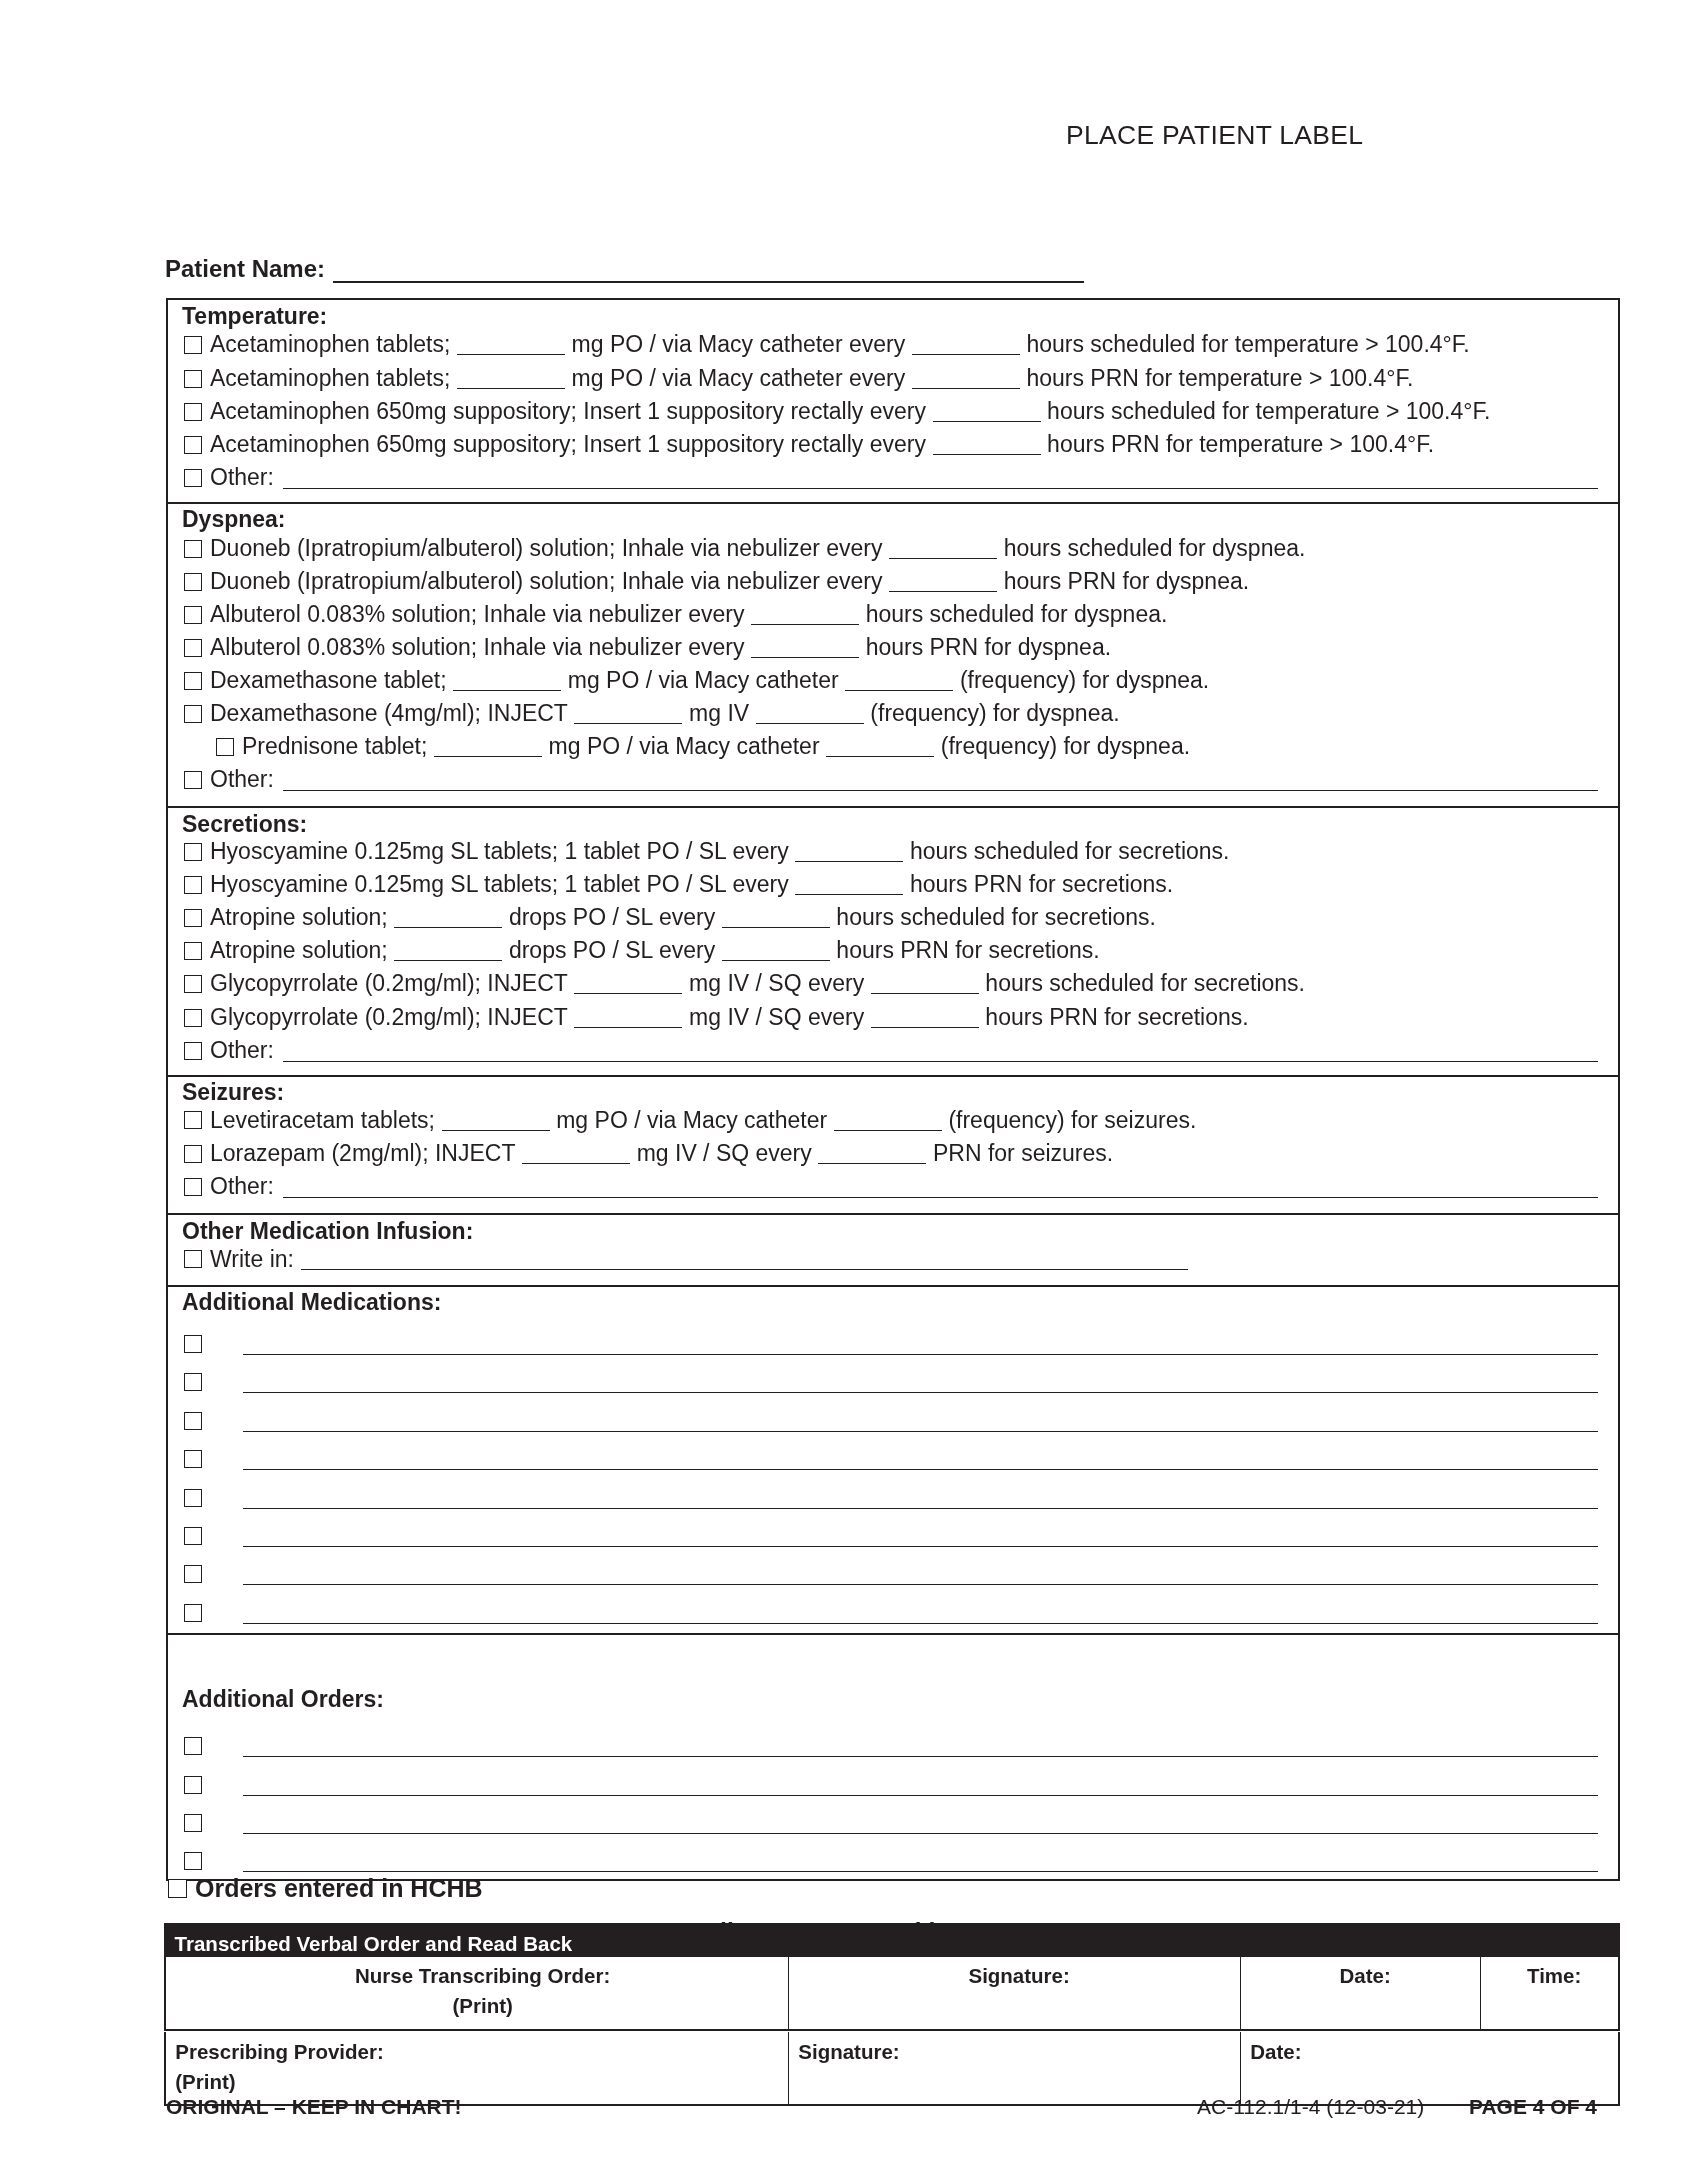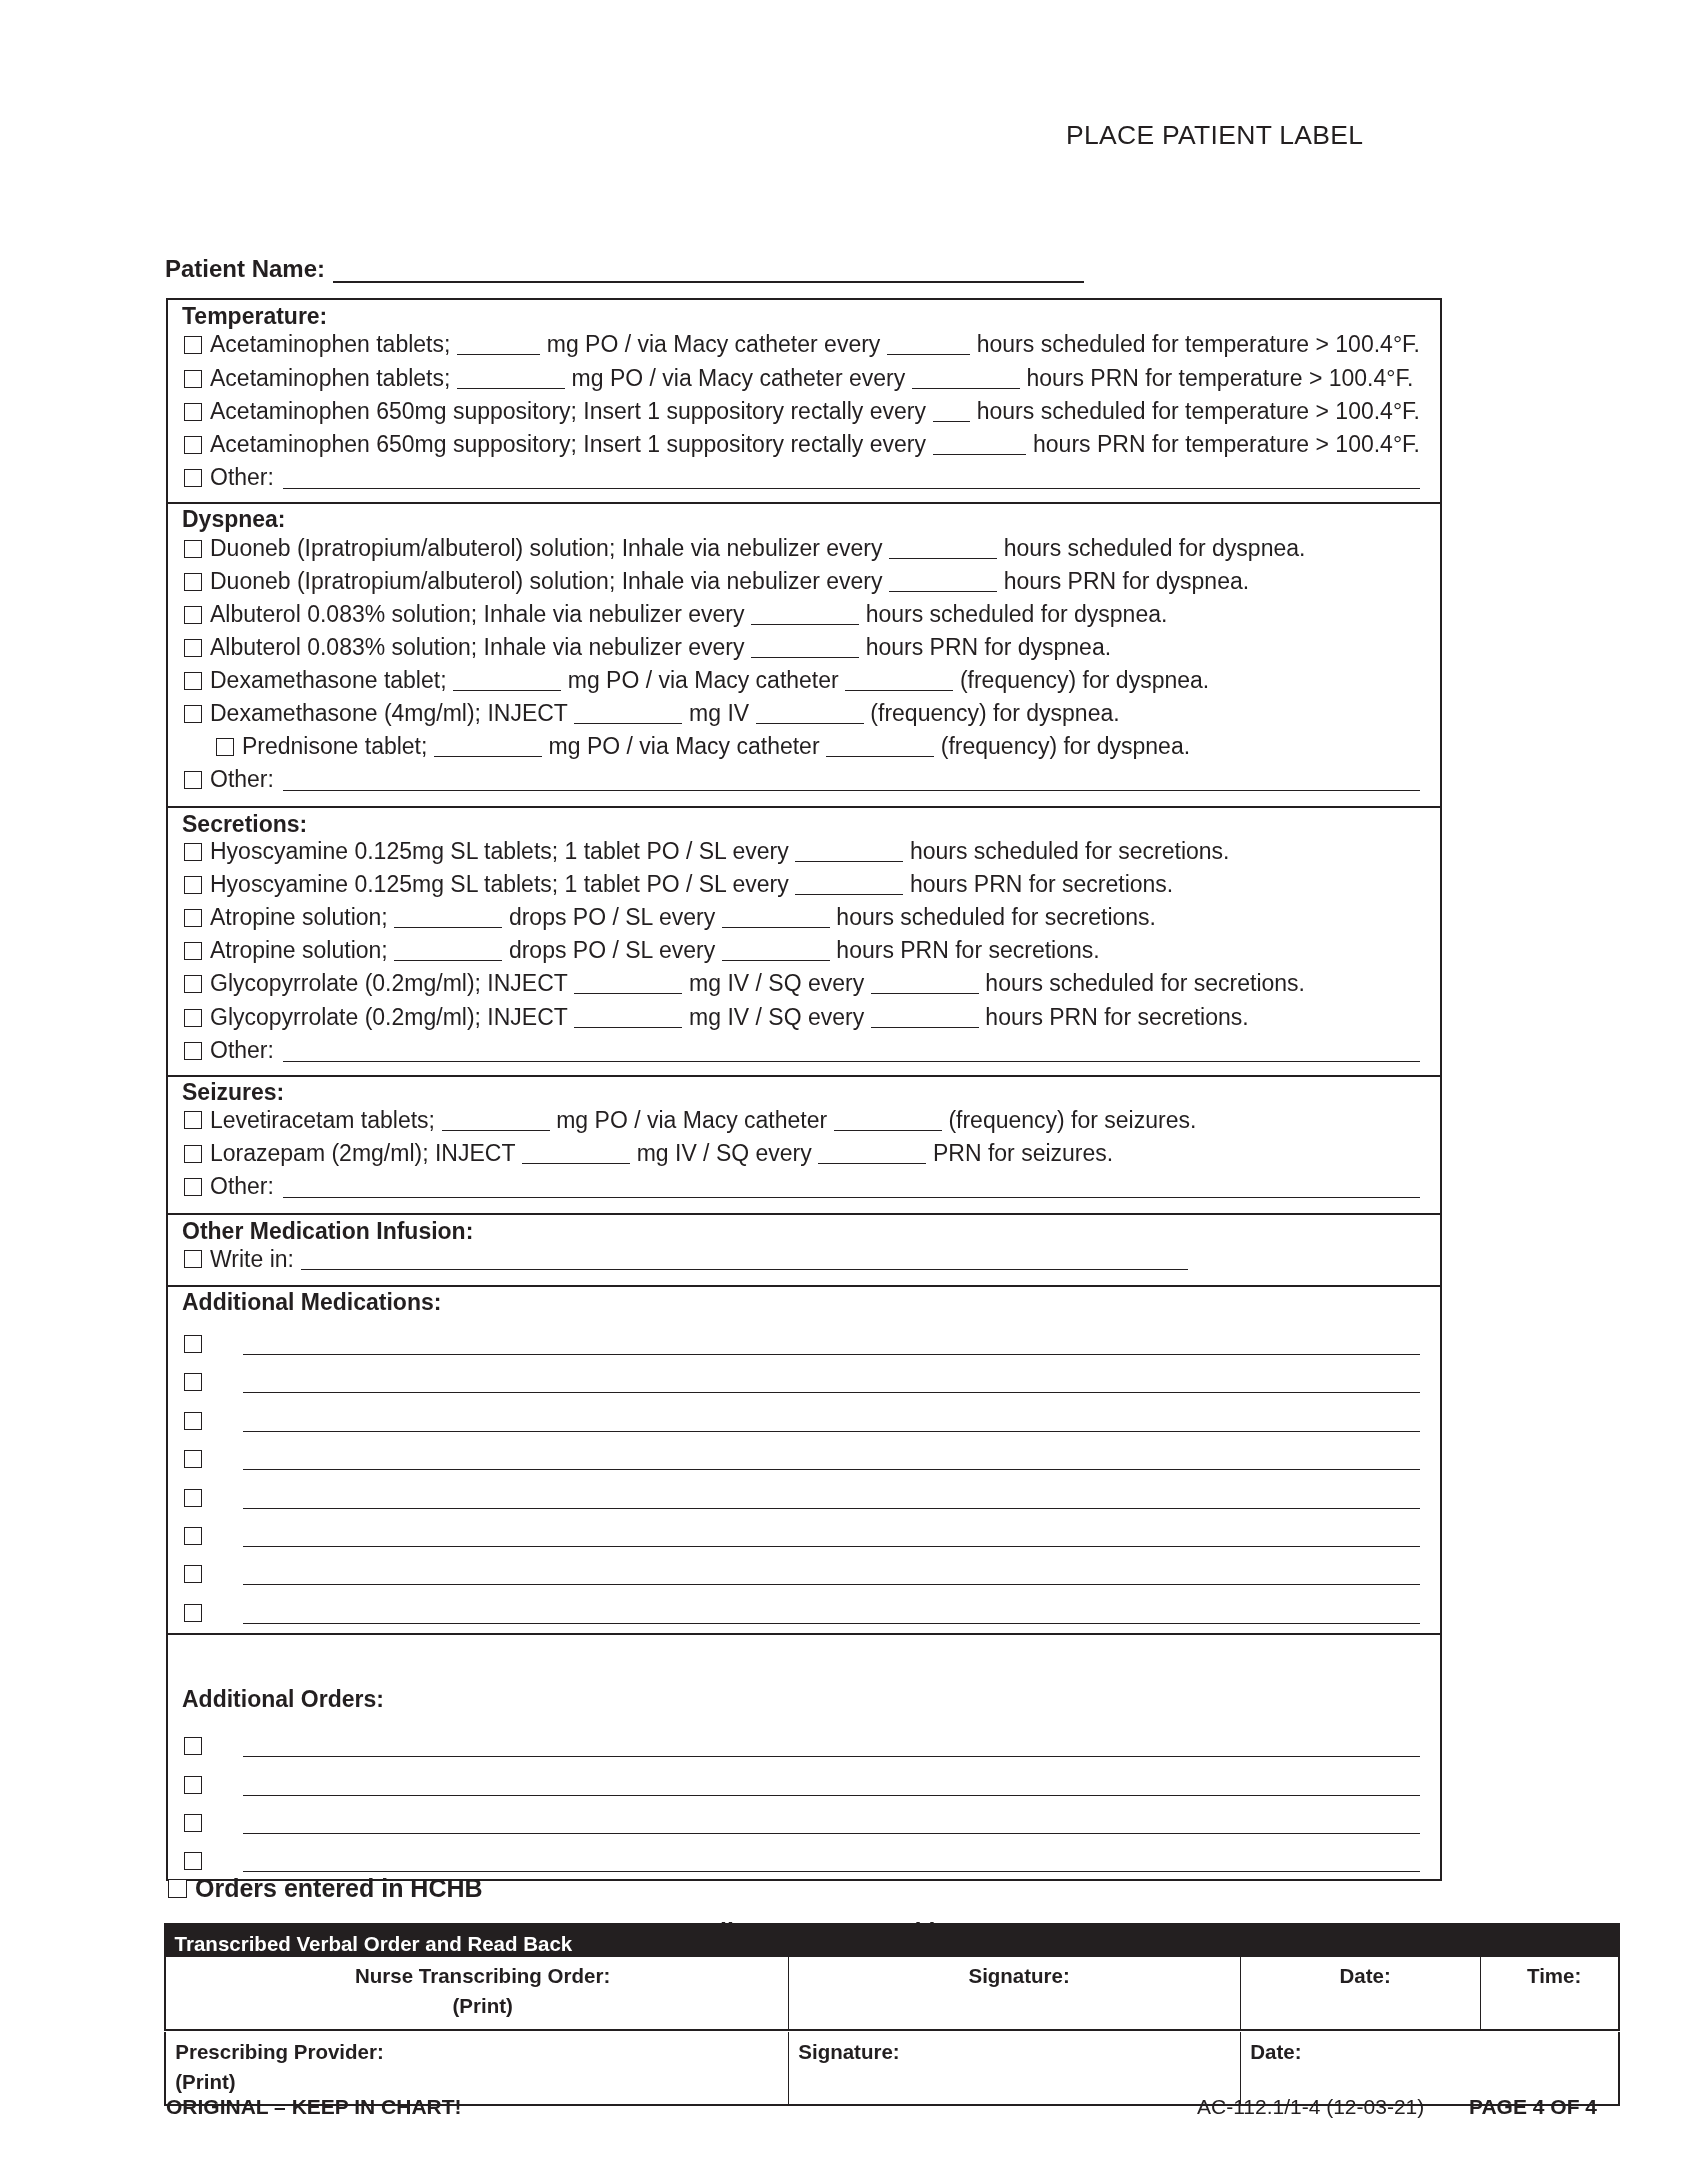--- a/index.html
+++ b/index.html
@@ -3,21 +3,21 @@
 <meta charset="utf-8">
 <style>
   html, body { margin:0; padding:0; background:#ffffff; }
   body { width:1687px; height:2183px; position:relative; overflow:hidden;
          font-family:"Liberation Sans", "DejaVu Sans", sans-serif; color:#231f20; }
   .abs { position:absolute; }
   .label-top { left:1066px; top:120px; font-size:26.5px; letter-spacing:0.3px; white-space:nowrap; }
   .pname { left:165px; top:255px; font-size:24px; font-weight:bold; white-space:nowrap; display:flex; align-items:flex-end; }
   .pname .line { display:inline-block; width:751px; border-bottom:2px solid #231f20; margin-left:8px; height:21px; }
 
-  .box { left:166px; top:298px; width:1276px; height:1583px; border:2px solid #231f20; box-sizing:border-box; }
+  .box { left:166px; top:298px; width:1454px; height:1583px; border:2px solid #231f20; box-sizing:border-box; }
   .section { position:absolute; left:0; width:100%; box-sizing:border-box; border-bottom:2px solid #231f20; }
   .section:last-child { border-bottom:none; }
   .sec-title { position:absolute; left:14px; font-size:23px; font-weight:bold; white-space:nowrap; }
   .row { position:absolute; left:16px; right:20px; height:33px; font-size:23px; white-space:nowrap; display:flex; align-items:center;text-align:right; }
   .cb { display:inline-block; width:18px; height:18px; border:1.3px solid #231f20; box-sizing:border-box; margin-right:8px; flex:none; background:#fff; }
   .blank { display:inline-block; width:108px; border-bottom:1.7px solid #231f20; height:20px; margin:0 6.6px; vertical-align:bottom; }
   .seg { display:inline-block; }
   .fill-line { flex:1; border-bottom:1.7px solid #231f20; height:20px; margin-left:9.3px; align-self:flex-end; margin-bottom:5.3px; }
   .write-line { width:887px; border-bottom:1.7px solid #231f20; height:20px; margin-left:6.6px; align-self:flex-end; margin-bottom:5.3px; }
   .blank-row .fill-line { margin-left:33px; }

